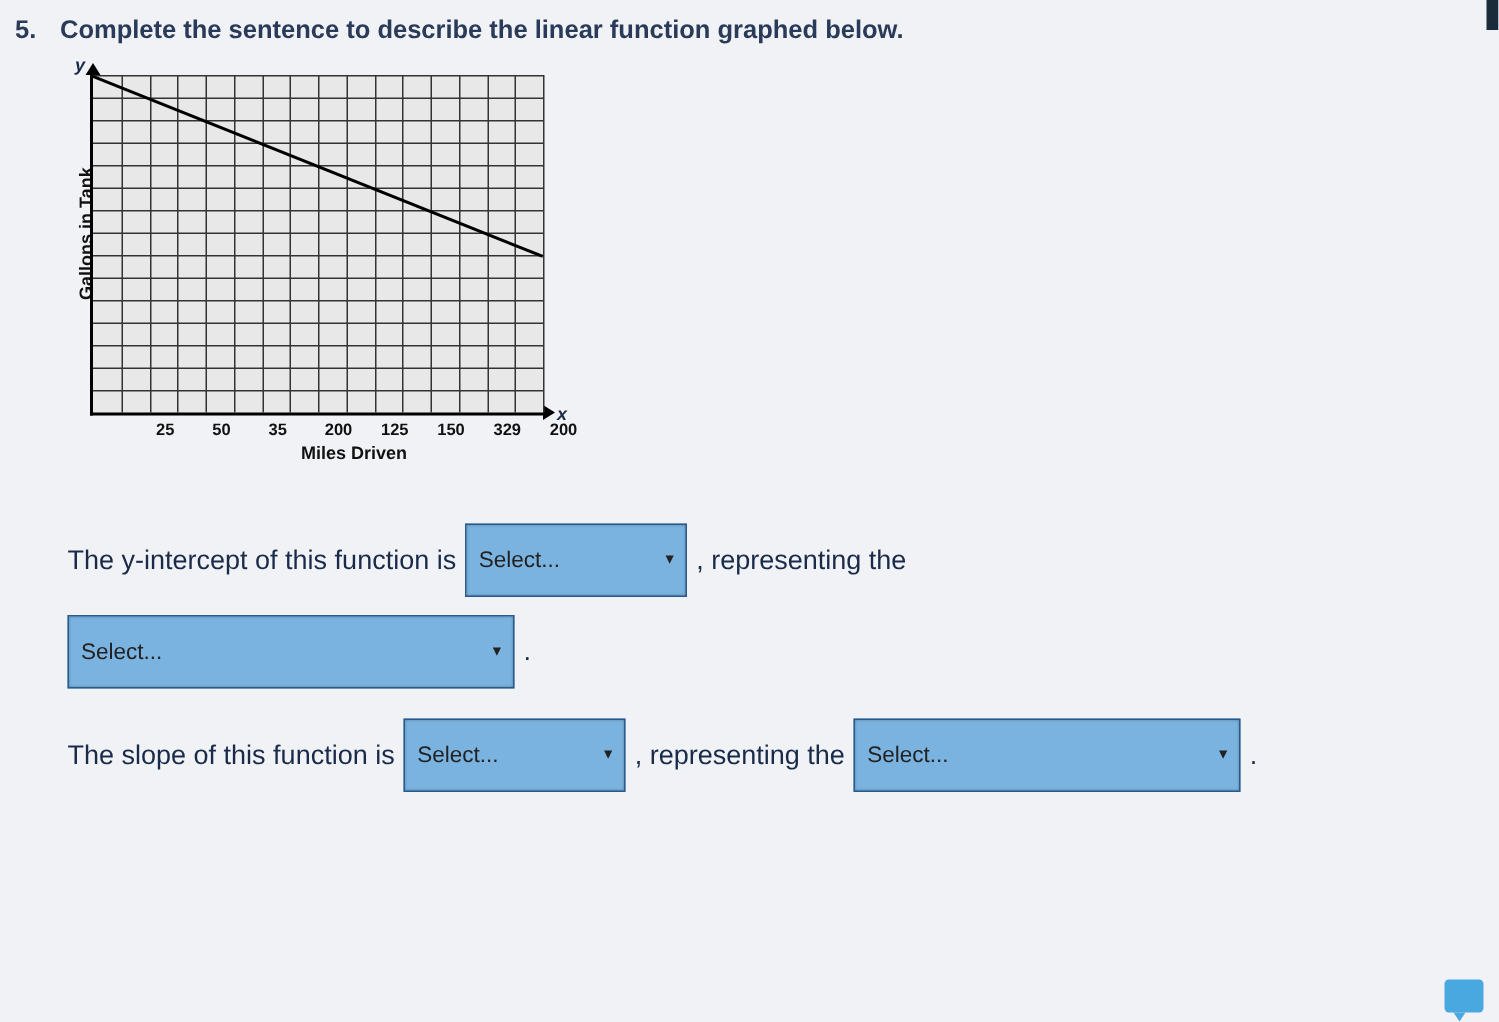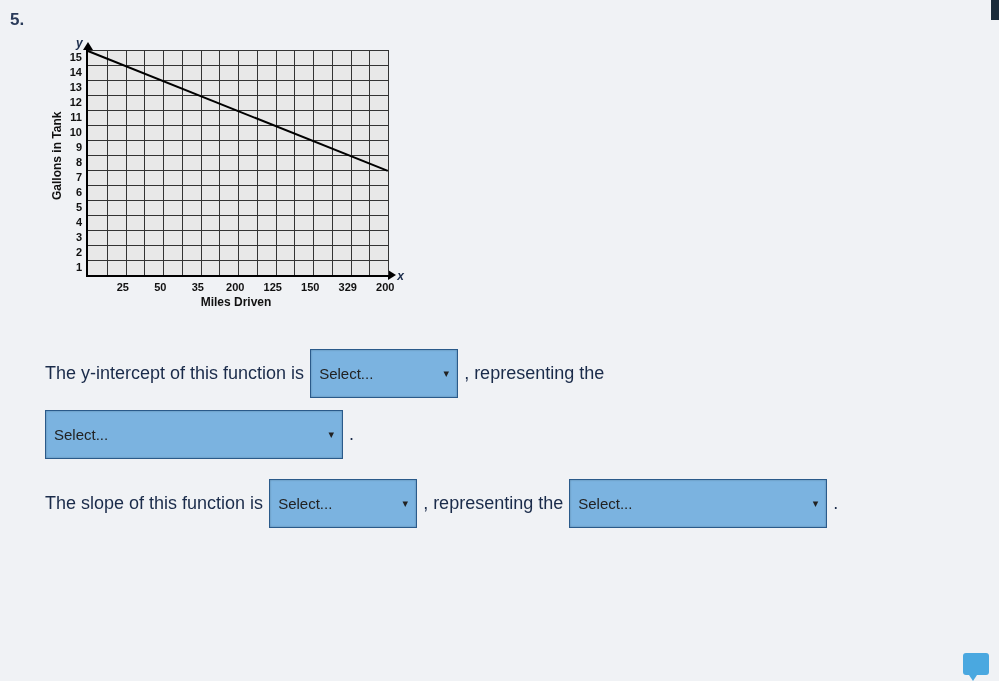--- a/index.html
+++ b/index.html
@@ -133,21 +133,20 @@
   .xtick-row {
     display: flex;
     font-size: 11px;
     font-weight: bold;
     color: #111;
     margin-left: 26px;
     margin-top: 4px;
   }
   .xtick-row span {
     width: 37.5px;
-    text-align: center;
   }
   .xaxis-label {
     font-weight: bold;
     font-size: 12px;
     color: #111;
     text-align: center;
     width: 300px;
     margin-left: 26px;
     margin-top: 2px;
   }
@@ -214,42 +213,26 @@
   }
 </style>
 </head>
 <body>
 
 <div class="dark-bar"></div>
 
 <div class="page">
   <div class="qrow">
     <div class="qnum">5.</div>
+    <div class="qtext">Complete the sentence to describe the linear function graphed below.</div>
   </div>
 
   <div class="chart-block">
     <div class="yaxis-label">Gallons in Tank</div>
     <div class="plot-row">
-      <div class="ytick-col">
-        <span>15</span>
-        <span>14</span>
-        <span>13</span>
-        <span>12</span>
-        <span>11</span>
-        <span>10</span>
-        <span>9</span>
-        <span>8</span>
-        <span>7</span>
-        <span>6</span>
-        <span>5</span>
-        <span>4</span>
-        <span>3</span>
-        <span>2</span>
-        <span>1</span>
-      </div>
       <div class="plot">
         <div class="arrow-y"></div>
         <div class="arrow-x"></div>
         <div class="ylabel-letter">y</div>
         <div class="xlabel-letter">x</div>
 
         <div class="grid-v" style="left:18.75px"></div>
         <div class="grid-v heavy" style="left:37.5px"></div>
         <div class="grid-v" style="left:56.25px"></div>
         <div class="grid-v heavy" style="left:75px"></div>

